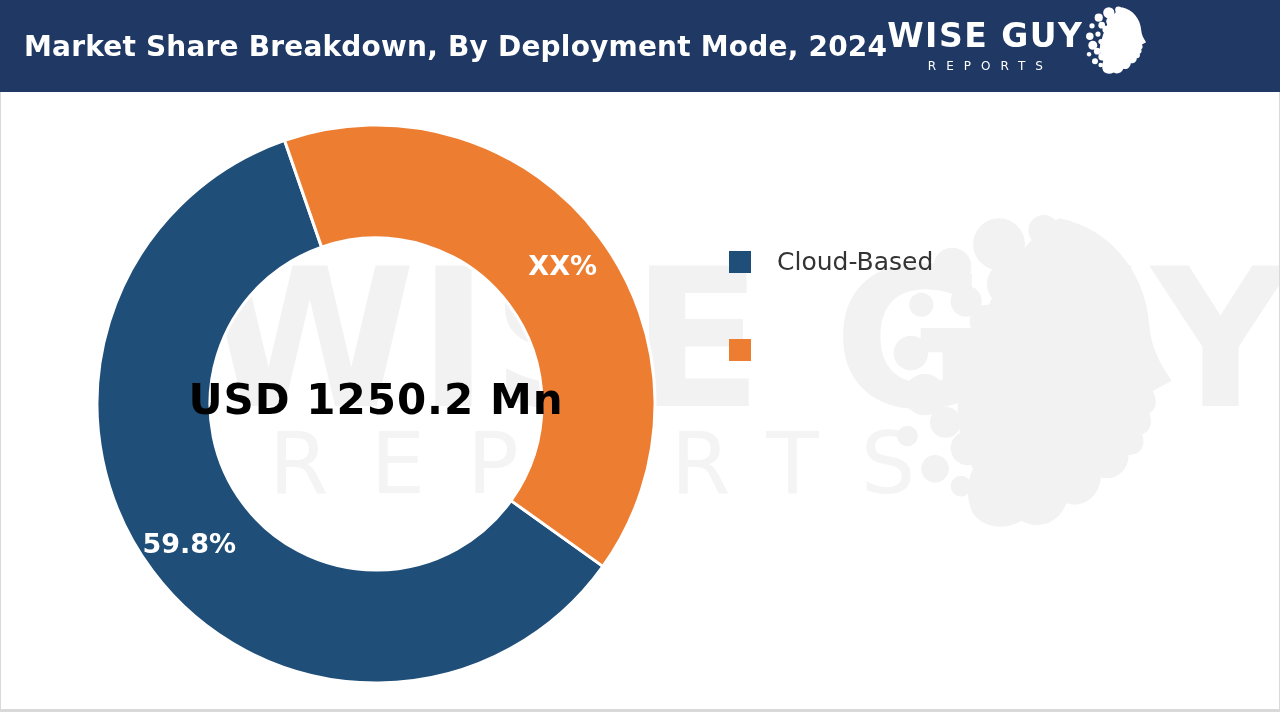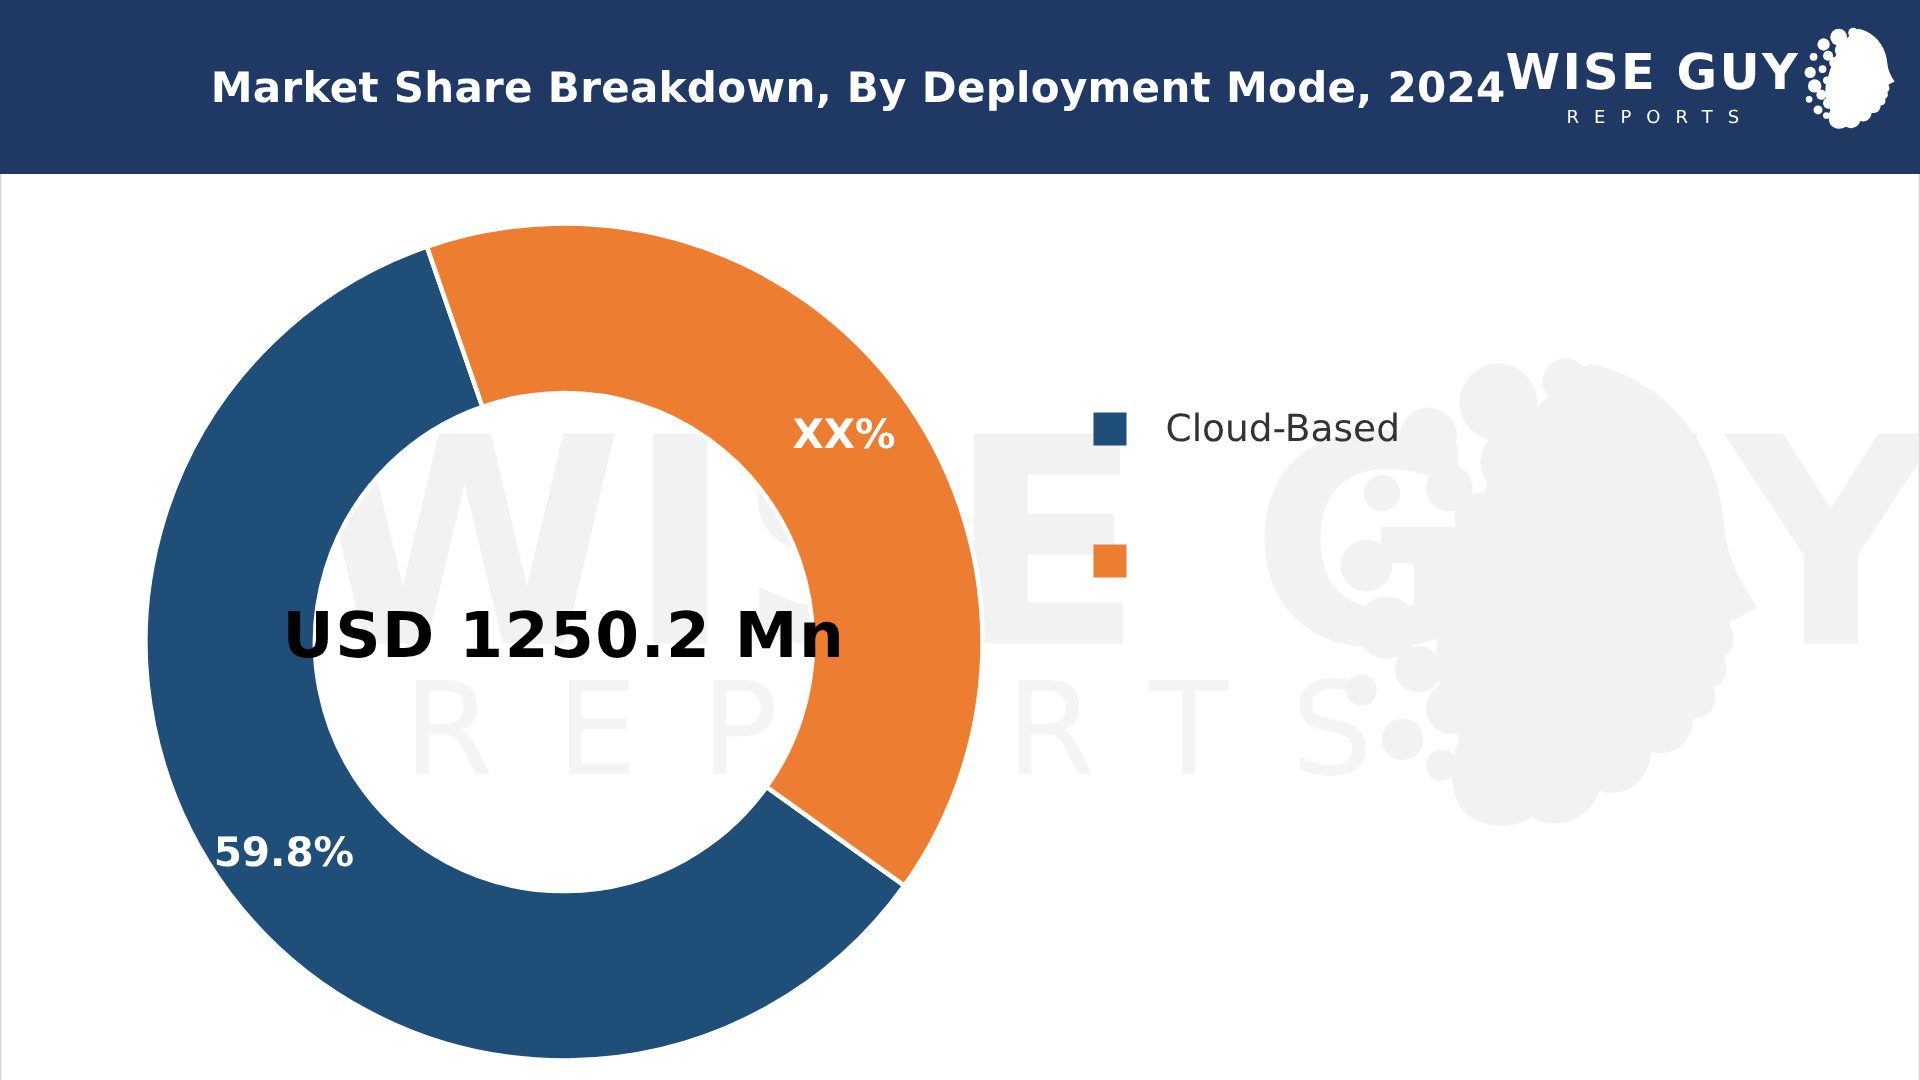--- a/index.html
+++ b/index.html
@@ -3,22 +3,22 @@
 <meta charset="utf-8">
 <style>
   html,body{margin:0;padding:0;background:#ffffff;}
   body{
     width:1280px;height:720px;overflow:hidden;
     font-family:"DejaVu Sans","Liberation Sans",sans-serif;
     -webkit-font-smoothing:antialiased;
   }
   
   .header{
-    height:116px;background:#1F3864;display:flex;align-items:center;
-    justify-content:flex-end;padding:0 14px 0 24px;box-sizing:border-box;
+    height:92px;background:#1F3864;display:flex;align-items:center;
+    justify-content:flex-start;padding:0 14px 0 24px;box-sizing:border-box;
   }
   .page-title{margin:0;color:#ffffff;font-size:28px;font-weight:bold;letter-spacing:.2px;}
   .brand{display:flex;align-items:center;}
   .brand-text{display:flex;flex-direction:column;align-items:center;color:#ffffff;margin-right:2px;}
   .brand-line1{font-size:33px;font-weight:600;letter-spacing:1.5px;line-height:1;}
   .brand-line2{font-size:12px;font-weight:400;letter-spacing:10px;margin-top:7px;margin-right:-10px;}
   .brand-face{width:64px;height:82px;color:#ffffff;flex:0 0 auto;}
   
   .canvas{
     position:relative;height:620px;background:#ffffff;box-sizing:border-box;

